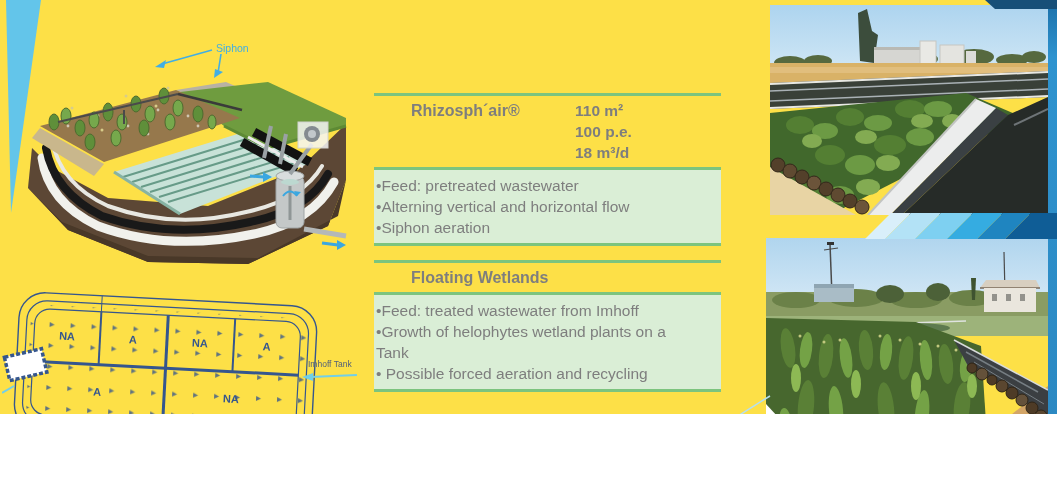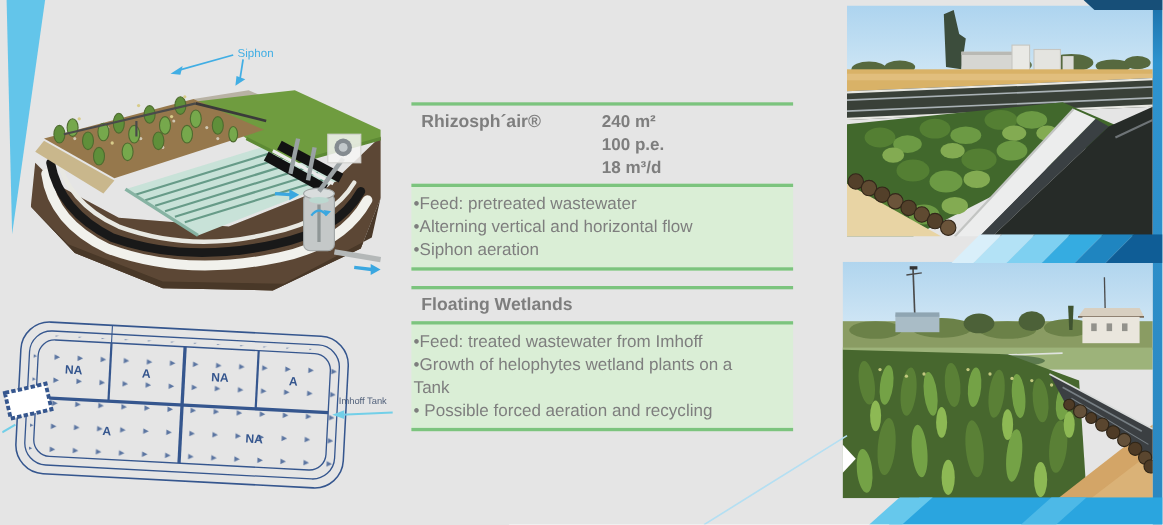--- a/index.html
+++ b/index.html
@@ -1,25 +1,25 @@
 <!DOCTYPE html>
 <html><head>
 <meta charset="utf-8">
 <style>
   html,body{margin:0;padding:0;background:#fff;}
   .slide{
-    position:relative;width:1057px;height:477px;background:#e5e5e5;overflow:hidden;
+    position:relative;width:1057px;height:414px;background:#fde047;overflow:hidden;
     font-family:"Liberation Sans", sans-serif;
   }
   .abs{position:absolute;}
   
   .sys{position:absolute;left:374px;width:347px;color:#7e7e7e;}
   .rule{height:3px;background:#7cc47e;}
   .hdr{display:flex;padding:4px 0 2px 9px;}
-  .sys-name{font-weight:bold;font-size:16px;line-height:21px;}
+  .sys-name{font-weight:bold;font-size:16px;line-height:21px;margin-left:28px;}
   .sys1 .sys-name{width:164px;}
   .sys2 .sys-name{width:185px;}
   .specs{font-weight:bold;font-size:15.5px;line-height:21px;}
   .fbox{
     background:#daeed6;border-top:3px solid #7cc47e;border-bottom:3px solid #7cc47e;
     padding:5px 8px 5px 2px;font-size:15.5px;line-height:21px;margin-top:2px;
   }
   .fline{white-space:nowrap;}
   svg{display:block;}
   text{font-family:"Liberation Sans", sans-serif;}
@@ -196,21 +196,21 @@
       <polygon points="300,94 311,90 311,98" fill="#72cfe8"></polygon>
       <text x="306" y="84" font-size="8.5" fill="#51607a">Imhoff Tank</text>
     </g>
   </svg>
 
   <div class="sys sys1" style="top:93px">
     <div class="rule"></div>
     <div class="hdr">
       <div class="sys-name">Rhizosph´air®</div>
       <div class="specs">
-        <div>240 m²</div>
+        <div>110 m²</div>
         <div>100 p.e.</div>
         <div>18 m³/d</div>
       </div>
     </div>
     <div class="fbox">
       <div class="fline">•Feed: pretreated wastewater</div>
       <div class="fline">•Alterning vertical and horizontal flow</div>
       <div class="fline">•Siphon aeration</div>
     </div>
   </div>

